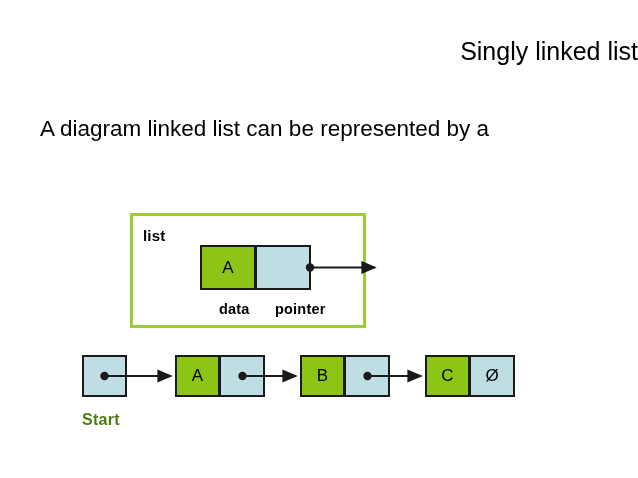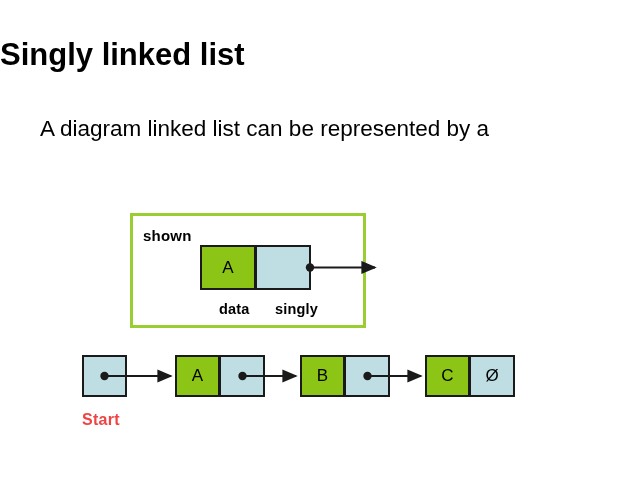--- a/index.html
+++ b/index.html
@@ -15,23 +15,23 @@
     font-family: "Liberation Sans", sans-serif;
     color: #000000;
   }
 
   
   #slide-title {
     position: absolute;
     left: 0;
     top: 38px;
     width: 638px;
-    text-align: left;
-    font-size: 31px;
-    font-weight: 700;
+    text-align: right;
+    font-size: 25px;
+    font-weight: 400;
     line-height: 1.1;
     letter-spacing: 0px;
     color: #000000;
   }
 
   #slide-body {
     position: absolute;
     left: 40px;
     top: 113px;
     width: 520px;
@@ -154,46 +154,46 @@
     border: 2.5px solid #1a1a1a;
     background: #BEDEE4;
   }
   #start-label {
     position: absolute;
     left: 82px;
     top: 411px;
     font-size: 16px;
     font-weight: bold;
     letter-spacing: 0.3px;
-    color: #ef4444;
+    color: #4d7c0f;
   }
 
   #node-a { left: 175px; }
   #node-b { left: 300px; }
   #node-c { left: 425px; }
 </style>
 </head>
 <body>
 
 <div id="slide-title">Singly linked list</div>
 
 <div id="slide-body">
   <span class="body-line">A diagram linked list can be represented by a</span>
 </div>
 
 <div id="node-group-box"></div>
-<div id="node-group-label">shown</div>
+<div id="node-group-label">list</div>
 
 <div id="node-demo">
   <div class="cell cell-data">A</div>
   <div class="cell cell-pointer"></div>
 </div>
 
 <div class="field-label" id="label-data">data</div>
-<div class="field-label" id="label-pointer">singly</div>
+<div class="field-label" id="label-pointer">pointer</div>
 
 <div id="start-box"></div>
 <div id="start-label">Start</div>
 
 <div class="list-node" id="node-a">
   <div class="cell cell-data">A</div>
   <div class="cell cell-pointer"></div>
 </div>
 
 <div class="list-node" id="node-b">

